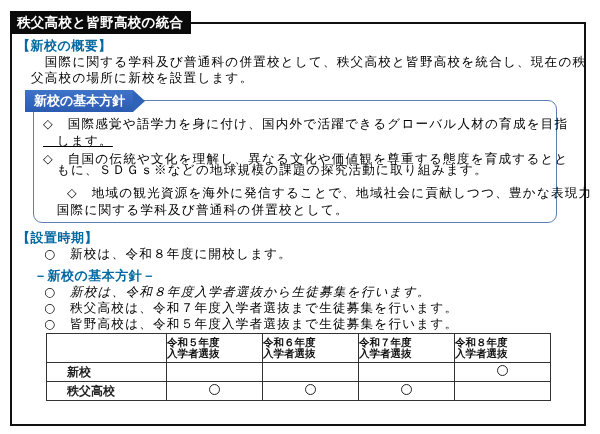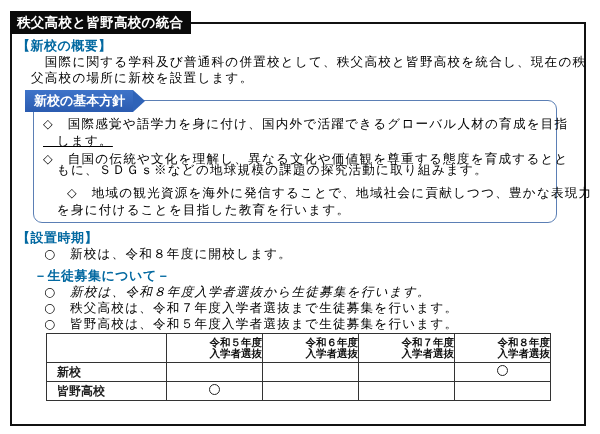--- a/index.html
+++ b/index.html
@@ -19,49 +19,49 @@
                 background: linear-gradient(#3f74c9, #2a5bb0); color: #fff;
                 font-family: "DejaVu Sans", "Liberation Sans", sans-serif; font-weight: bold;
                 font-size: 13px; line-height: 22px; padding-left: 9px; box-sizing: border-box; }
   .policy-tab::after { content: ""; position: absolute; right: -12px; top: 0;
                        border-left: 12px solid #2f63b8; border-top: 11px solid transparent;
                        border-bottom: 11px solid transparent; }
   table.recruit { position: absolute; left: 46px; top: 333px; border-collapse: collapse;
                   font-family: "DejaVu Sans", "Liberation Sans", sans-serif; }
   table.recruit td, table.recruit th { border: 1.2px solid #333; padding: 0; font-size: 12px; }
   table.recruit th { height: 28px; font-weight: bold; font-size: 10.5px; line-height: 11px;
-                     text-align: right; color: #111; }
+                     text-align: left; color: #111; }
   table.recruit td { height: 18px; text-align: center; font-size: 12px; color: #222; }
-  table.recruit td.rowhead { text-align: left; padding-left: 10px; font-weight: bold; font-size: 12px; margin-top: 24px; }
+  table.recruit td.rowhead { text-align: left; padding-left: 20px; font-weight: bold; font-size: 12px; margin-top: 24px; }
   .c0 { width: 119px; } .cN { width: 95px; }
   .mark { display: inline-block; width: 9px; height: 9px; border: 1.3px solid #222; border-radius: 50%; }
 </style>
 </head>
 <body>
 
 <div class="frame"></div>
 <div class="title-tab">秩父高校と皆野高校の統合</div>
 
 <div class="sec-head" style="left:17px; top:37px;">【新校の概要】</div>
 <div class="line" style="left:31px; top:54px;">　国際に関する学科及び普通科の併置校として、秩父高校と皆野高校を統合し、現在の秩</div>
 <div class="line" style="left:31px; top:70px;">父高校の場所に新校を設置します。</div>
 
 <div class="policy-box"></div>
 <div class="policy-tab">新校の基本方針</div>
 <div class="line" style="left:43px; top:116px;">◇　国際感覚や語学力を身に付け、国内外で活躍できるグローバル人材の育成を目指</div>
 <div class="line" style="left:43px; top:133px;text-decoration:underline;">　します。</div>
 <div class="line" style="left:43px; top:151px;">◇　自国の伝統や文化を理解し、異なる文化や価値観を尊重する態度を育成するとと</div>
 <div class="line" style="left:43px; top:162px;">　もに、ＳＤＧｓ※などの地球規模の課題の探究活動に取り組みます。</div>
 <div class="line" style="left:43px; top:185px;margin-left:24px;">◇　地域の観光資源を海外に発信することで、地域社会に貢献しつつ、豊かな表現力</div>
-<div class="line" style="left:43px; top:202px;">　を身に付けることを目指した教育を行います。</div>
+<div class="line" style="left:43px; top:202px;">　国際に関する学科及び普通科の併置校として。</div>
 
 <div class="sec-head" style="left:17px; top:229px;">【設置時期】</div>
 <div class="line" style="left:44px; top:246px;">○　新校は、令和８年度に開校します。</div>
 
-<div class="sec-head" style="left:34px; top:267px;">－生徒募集について－</div>
+<div class="sec-head" style="left:34px; top:267px;">－新校の基本方針－</div>
 <div class="line" style="left:44px; top:284px;font-style:italic;">○　新校は、令和８年度入学者選抜から生徒募集を行います。</div>
 <div class="line" style="left:44px; top:300px;">○　秩父高校は、令和７年度入学者選抜まで生徒募集を行います。</div>
 <div class="line" style="left:44px; top:316px;">○　皆野高校は、令和５年度入学者選抜まで生徒募集を行います。</div>
 
 <table class="recruit">
   <tbody>
       <tr>
     <th class="c0"></th>
     <th class="cN"><span>令和５年度</span><br><span>入学者選抜</span></th>
     <th class="cN"><span>令和６年度</span><br><span>入学者選抜</span></th>
@@ -69,20 +69,20 @@
     <th class="cN"><span>令和８年度</span><br><span>入学者選抜</span></th>
   </tr>
   <tr>
     <td class="rowhead">新校</td>
     <td></td>
     <td></td>
     <td></td>
     <td><span class="mark"></span></td>
   </tr>
   <tr>
-    <td class="rowhead">皆野高校</td>
+    <td class="rowhead">秩父高校</td>
     <td><span class="mark"></span></td>
-    <td></td>
-    <td></td>
+    <td><span class="mark"></span></td>
+    <td><span class="mark"></span></td>
     <td></td>
   </tr>
 </tbody>
   </table>
 
 </body></html>

